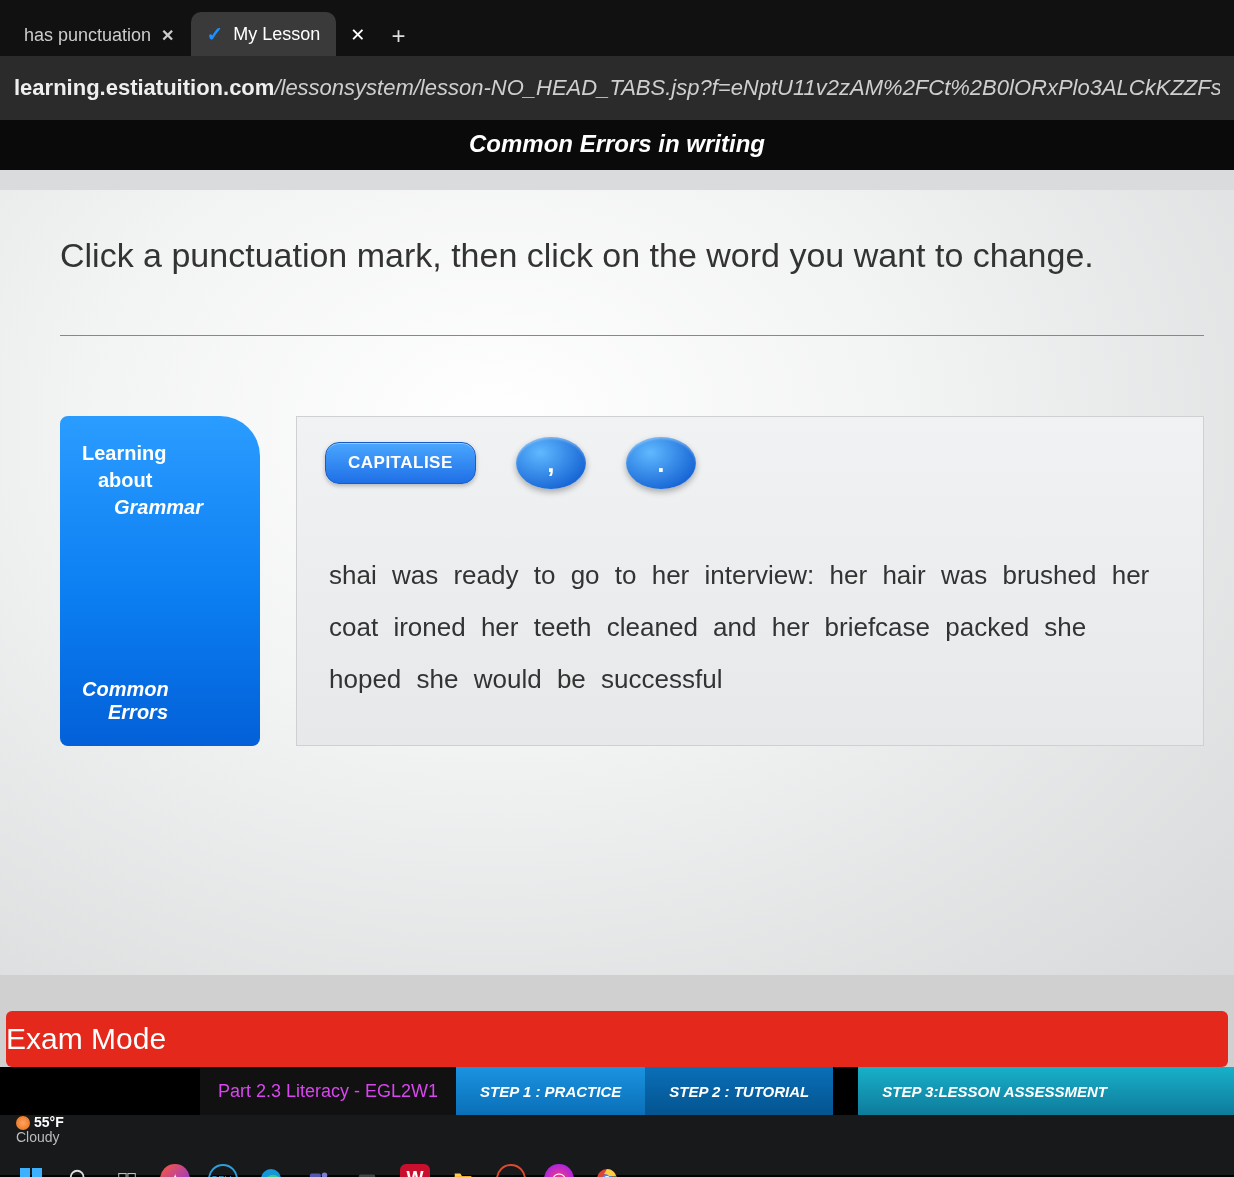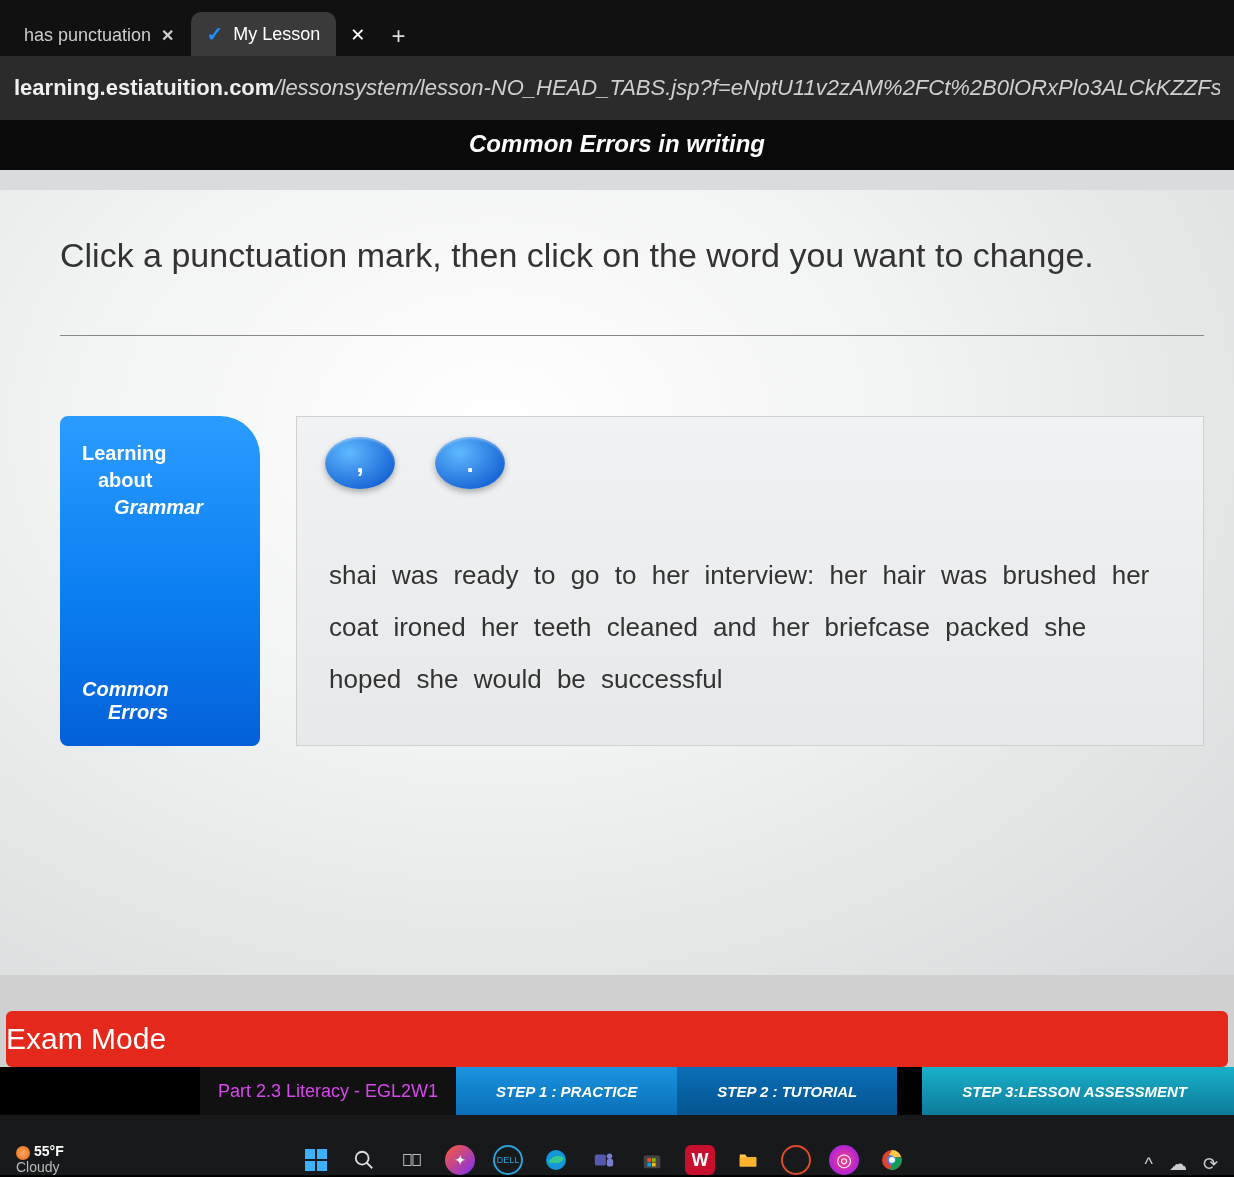--- a/index.html
+++ b/index.html
@@ -49,27 +49,27 @@
   .sentence { font-size:26px; color:#333; line-height:2.0; }
   .sentence span.wd { padding:2px 4px; cursor:pointer; }
   
   
   .exam-bar { background:#e4281b; color:#fff; height:56px; display:flex; align-items:center; justify-content:flex-start; font-size:30px; border-radius:6px; margin:6px 6px 0; cursor:pointer; }
   .exam-bar-outer { background:#d0d0d0; padding-top:30px; }
   
   
   .footer1 { background:#000; color:#fff; display:flex; align-items:stretch; height:48px; }
   .partlbl { background:#111; color:#d946ef; font-size:18px; font-weight:500; display:flex; align-items:center; padding:0 18px; flex:0 0 auto; }
-  .step { flex:0 0 auto; display:flex; align-items:center; padding:0 40px; font-size:15px; font-weight:bold; font-style:italic; color:#fff; position:relative; }
+  .step { flex:0 0 auto; display:flex; align-items:center; padding:0 24px; font-size:15px; font-weight:bold; font-style:italic; color:#fff; position:relative; }
   .step1 { background:linear-gradient(180deg,#1b93e0,#0a6fb8); }
   .step2 { background:linear-gradient(180deg,#0a6fb8,#04548f); }
   .step3 { background:linear-gradient(180deg,#18b0c9,#0e7b9b); flex:1;margin-left:25px; }
   
   
-  .taskbar { background:#18191b; height:60px; display:flex; align-items:flex-end; padding:0 16px; gap:18px; color:#ddd; position:relative; }
+  .taskbar { background:#18191b; height:60px; display:flex; align-items:flex-start; padding:0 16px; gap:18px; color:#ddd; position:relative;flex-direction:column; }
   .weatherbox { display:flex; flex-direction:column; font-size:14px; line-height:1.1; }
   .weatherbox .temp{ font-weight:bold; color:#fff; }
   .weatherbox .cond{ color:#bbb; }
   .weatherbox .dot{ width:14px;height:14px;border-radius:50%;background:radial-gradient(circle,#ffa463,#e56b10); display:inline-block; margin-right:4px; vertical-align:middle;}
   .task-center { flex:1; display:flex; justify-content:center; gap:18px; }
   .ticon { width:30px; height:30px; border-radius:6px; display:flex; align-items:center; justify-content:center; font-size:18px; cursor:pointer; }
   .task-right { display:flex; align-items:center; gap:16px; font-size:18px; color:#ccc; }
   .winlogo { display:grid; grid-template-columns:10px 10px; grid-template-rows:10px 10px; gap:2px; }
   .winlogo span{ background:#3db1ff; }
   svg { display:block; }
@@ -113,20 +113,21 @@
           <div class="l3">Grammar</div>
         </div>
         <div class="bottom">
           <div class="b1">Common</div>
           <div class="b2">Errors</div>
         </div>
       </div>
 
       <div class="activity">
         <div class="tool-row">
+          <button class="capbtn">CAPITALISE</button>
           <div class="punct">
               <span>,</span>
             </div>
           <div class="punct">
               <span>.</span>
             </div>
         </div>
         <div class="sentence" id="sentence"><span class="wd">shai</span> <span class="wd">was</span> <span class="wd">ready</span> <span class="wd">to</span> <span class="wd">go</span> <span class="wd">to</span> <span class="wd">her</span> <span class="wd">interview:</span> <span class="wd">her</span> <span class="wd">hair</span> <span class="wd">was</span> <span class="wd">brushed</span> <span class="wd">her</span> <span class="wd">coat</span> <span class="wd">ironed</span> <span class="wd">her</span> <span class="wd">teeth</span> <span class="wd">cleaned</span> <span class="wd">and</span> <span class="wd">her</span> <span class="wd">briefcase</span> <span class="wd">packed</span> <span class="wd">she</span> <span class="wd">hoped</span> <span class="wd">she</span> <span class="wd">would</span> <span class="wd">be</span> <span class="wd">successful</span> </div>
       </div>
     </div>

